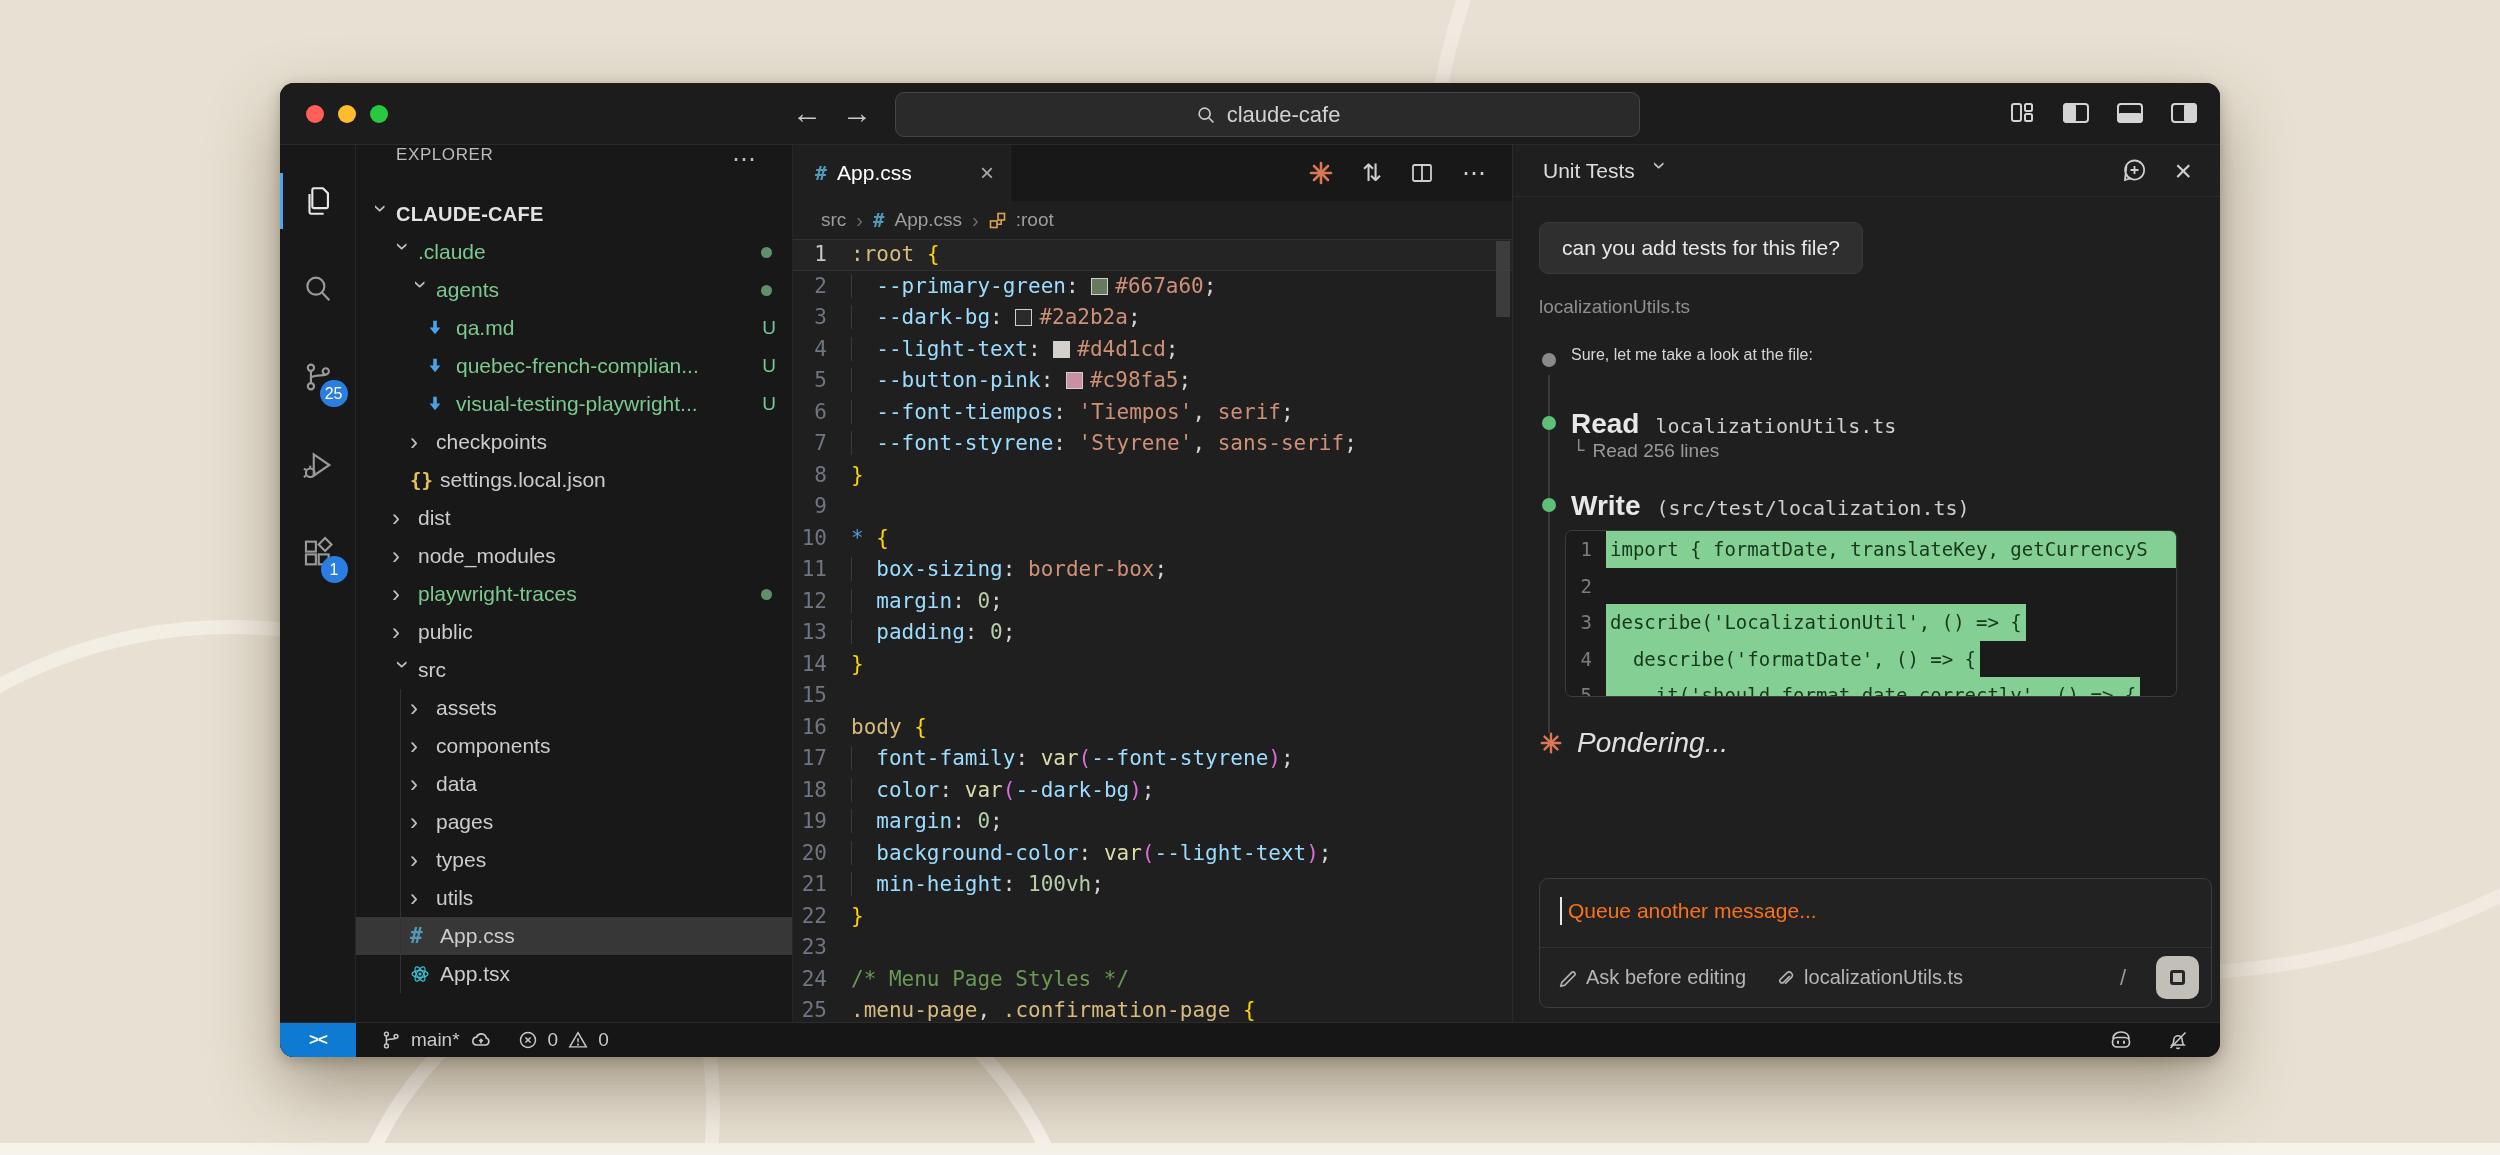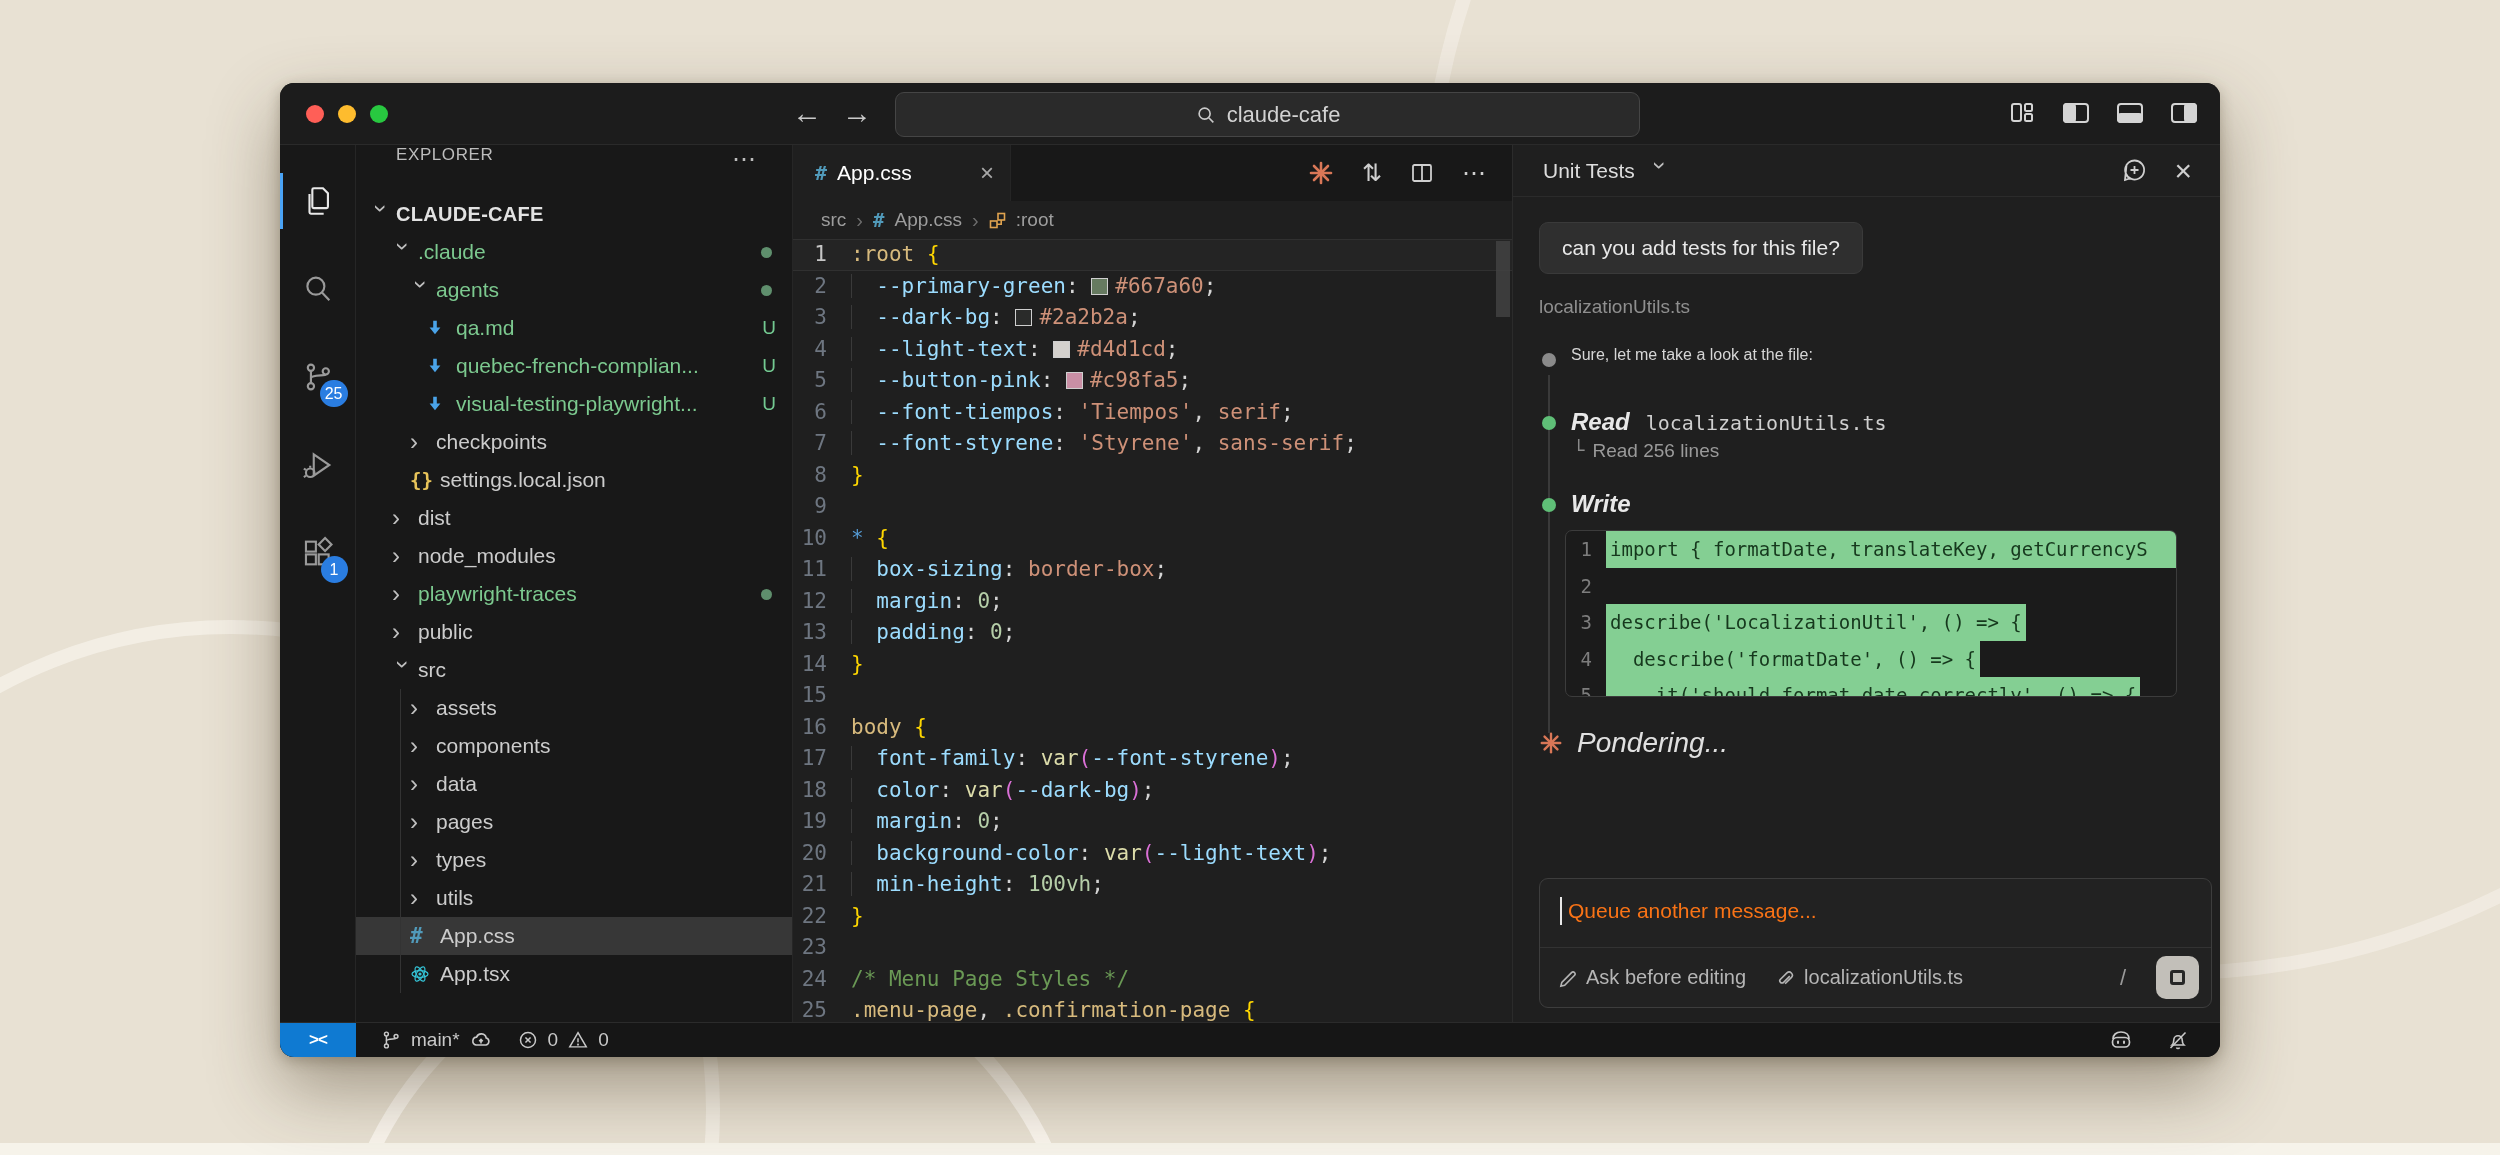--- a/index.html
+++ b/index.html
@@ -109,22 +109,22 @@
             padding:13px 22px; font-size:21px; color:#e8e8e8; }
   .ctxfile { position:absolute; left:26px; top:99px; font-size:19px; color:#8f8f8f; }
   .timeline { position:absolute; left:35px; top:178px; width:2px; height:358px; background:#3a3a3a; }
   .tdot { position:absolute; width:14px; height:14px; border-radius:50%; }
   .tdot.gray { background:#8a8a8a; left:29px; top:156px; }
   .tdot.g1 { background:#5fbf77; left:29px; top:219px; }
   .tdot.g2 { background:#5fbf77; left:29px; top:301px; }
   .ttext { position:absolute; font-size:16px; color:#d6d6d6; }
   .t-intro { left:58px; top:149px; }
   .trow-tool { position:absolute; left:58px; display:flex; align-items:baseline; gap:16px; }
-  .t-read { top:211px; } .t-write { top:293px;flex-direction:column; }
-  .toolname { font-weight:bold; font-size:24px; color:#e8e8e8;font-style:italic; }
+  .t-read { top:211px; } .t-write { top:293px; }
+  .toolname { font-weight:bold; font-size:28px; color:#e8e8e8; }
   .toolarg { font-family:"DejaVu Sans Mono", monospace; font-size:20px; color:#cfcfcf; }
   .subline { position:absolute; left:60px; top:242px; font-size:19px; color:#9a9a9a; }
   .subline .elbow { font-family:"DejaVu Sans Mono", monospace; margin-right:8px; color:#8a8a8a; }
   .diffblock { position:absolute; left:52px; top:333px; width:612px; height:167px; background:#1b1b1b;
                border:1px solid #3c3c3c; border-radius:7px; overflow:hidden;
                font-family:"DejaVu Sans Mono", monospace; font-size:19px; }
   .dline { display:flex; height:36.5px; line-height:36.5px; white-space:pre; }
   .dline .dnum { width:40px; flex:none; text-align:right; padding-right:14px; color:#7d7d7d; }
   .dline .dtext { color:#c9c9c9; }
   .dline .dtext.hl { background:#84cf93; color:#16381d; padding:0 4px; }

